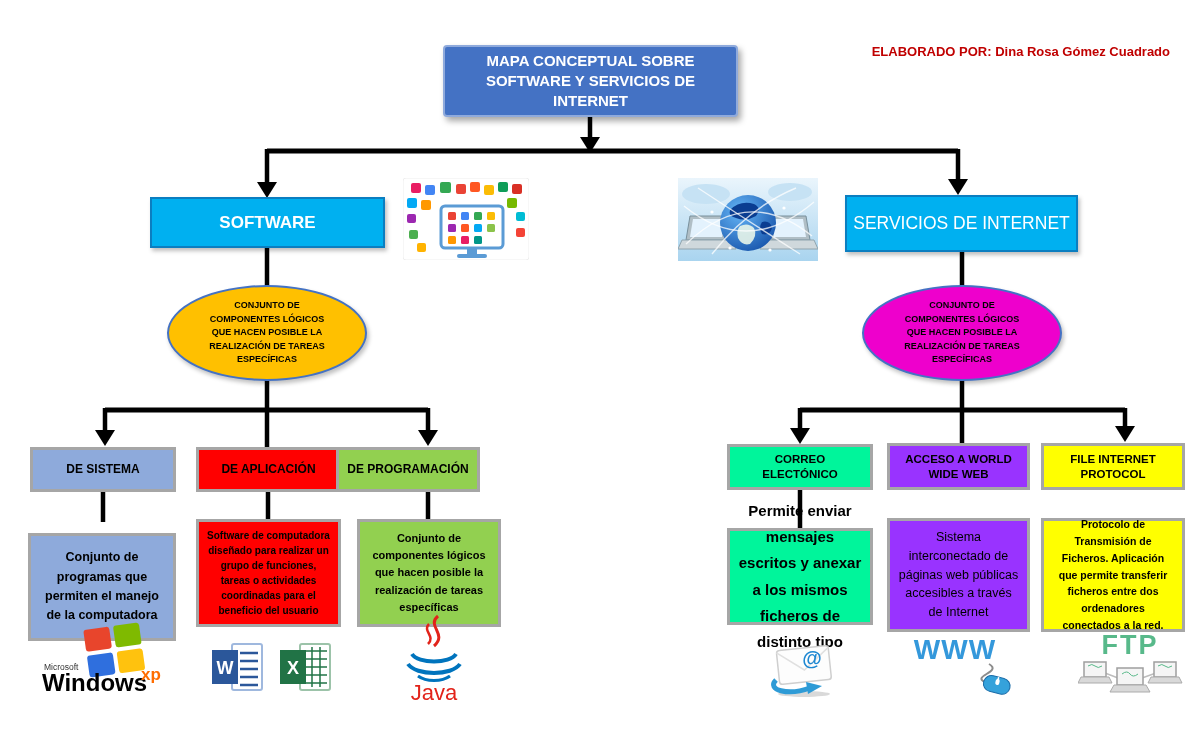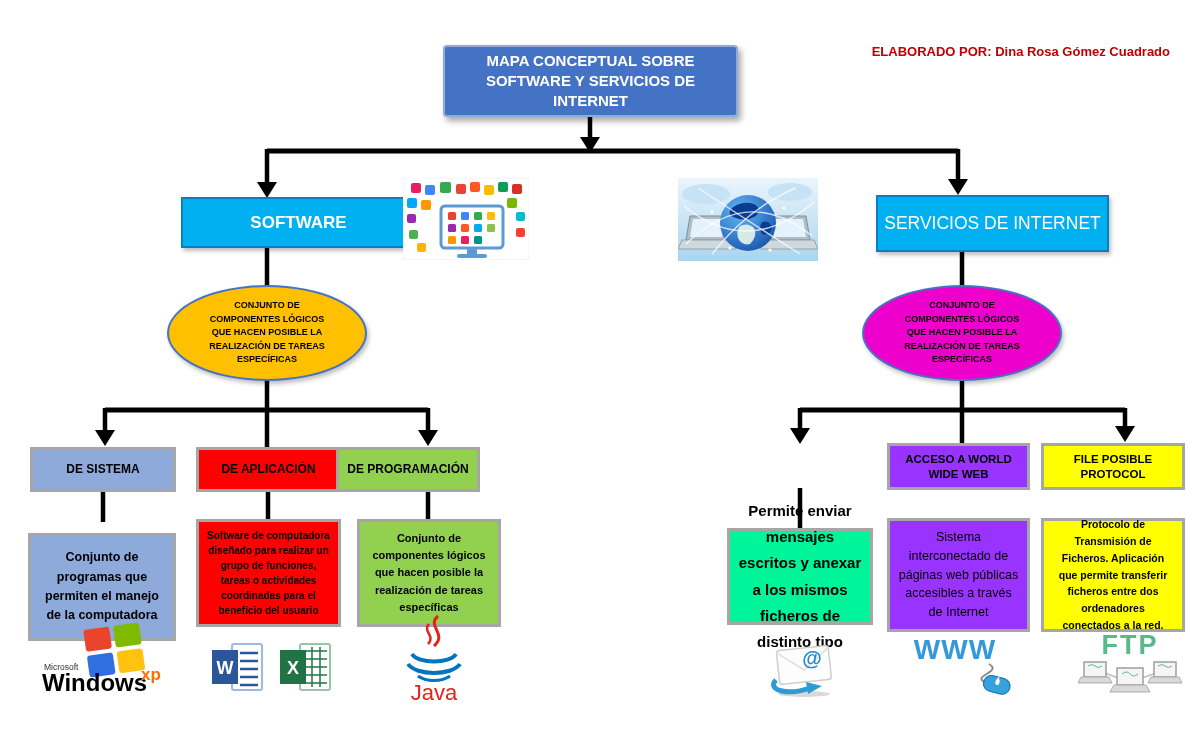--- a/index.html
+++ b/index.html
@@ -7,21 +7,21 @@
           font-family:"Liberation Sans",sans-serif;}
   .connectors{position:absolute;left:0;top:0;z-index:0;pointer-events:none;}
   .node{position:absolute;z-index:2;display:flex;align-items:center;justify-content:center;
         text-align:center;box-sizing:border-box;}
 
   .title-box{left:443px;top:45px;width:295px;height:72px;background:#4472C4;
              border:2px solid #8FAADC;border-radius:4px;color:#fff;font-weight:bold;
              font-size:15px;line-height:1.35;box-shadow:3px 4px 6px rgba(0,0,0,.35);padding:0 10px;justify-content:flex-end;}
   .credit{position:absolute;z-index:2;right:30px;top:44px;color:#C00000;font-weight:bold;font-size:13px;}
 
-  .branch-box{background:#00B0F0;border:2px solid #0B7EC0;color:#fff;box-shadow:2px 3px 4px rgba(0,0,0,.25);margin-left:31px;}
+  .branch-box{background:#00B0F0;border:2px solid #0B7EC0;color:#fff;box-shadow:2px 3px 4px rgba(0,0,0,.25);}
   .software-box{left:150px;top:197px;width:235px;height:51px;font-weight:bold;font-size:17px;}
   .servicios-box{left:845px;top:195px;width:233px;height:57px;font-weight:400;font-size:17.5px;}
 
   .ellipse{border-radius:50%;border:2.5px solid #4472C4;color:#000;font-weight:bold;
            font-size:9px;line-height:1.5;padding:0 32px;box-shadow:2px 3px 4px rgba(0,0,0,.25);}
   .software-ellipse{left:167px;top:285px;width:200px;height:96px;background:#FFC000;}
   .internet-ellipse{left:862px;top:285px;width:200px;height:96px;background:#EE00CC;}
 
   .head{border:3px solid #A6A6A6;color:#000;font-weight:bold;font-size:12px;line-height:1.3;padding:0 6px;}
   .h-sistema{left:30px;top:447px;width:146px;height:45px;background:#8EAADB;}
@@ -170,22 +170,23 @@
   <div class="node ellipse internet-ellipse">CONJUNTO DE COMPONENTES LÓGICOS QUE HACEN POSIBLE LA REALIZACIÓN DE TAREAS ESPECÍFICAS</div>
 
   <div class="node head h-sistema">DE SISTEMA</div>
   <div class="node head h-aplicacion">DE APLICACIÓN</div>
   <div class="node head h-programacion">DE PROGRAMACIÓN</div>
 
   <div class="node desc d-sistema">Conjunto de programas que permiten el manejo de la computadora</div>
   <div class="node desc d-aplicacion">Software de computadora diseñado para realizar un grupo de funciones, tareas o actividades coordinadas para el beneficio del usuario</div>
   <div class="node desc d-programacion">Conjunto de componentes lógicos que hacen posible la realización de tareas específicas</div>
 
+  <div class="node head h-correo">CORREO ELECTÓNICO</div>
   <div class="node head h-acceso">ACCESO A WORLD WIDE WEB</div>
-  <div class="node head h-ftp">FILE POSIBLE PROTOCOL</div>
+  <div class="node head h-ftp">FILE INTERNET PROTOCOL</div>
 
   <div class="node desc d-correo">Permite enviar mensajes escritos y anexar a los mismos ficheros de distinto tipo</div>
   <div class="node desc d-acceso">Sistema interconectado de páginas web públicas accesibles a través de Internet</div>
   <div class="node desc d-ftp">Protocolo de Transmisión de Ficheros. Aplicación que permite transferir ficheros entre dos ordenadores conectados a la red.</div>
 
   <svg class="art" style="left:42px;top:620px" width="125" height="80" viewBox="0 0 125 80">
     <g transform="rotate(-8 72 28)">
       <rect x="44" y="6" width="26" height="22" rx="3" fill="#E8452C"></rect>
       <rect x="74" y="6" width="26" height="22" rx="3" fill="#7FBA00"></rect>
       <rect x="44" y="32" width="26" height="22" rx="3" fill="#2F6FDE"></rect>

